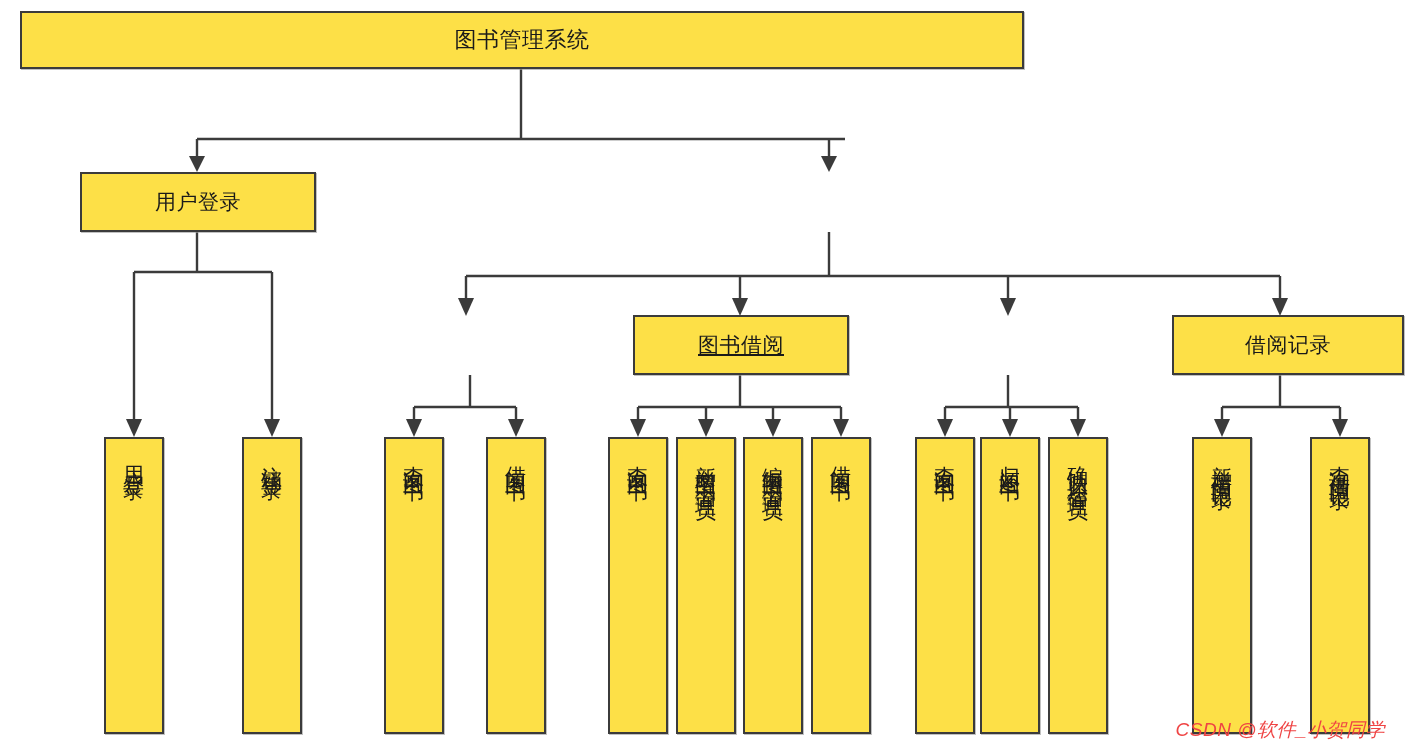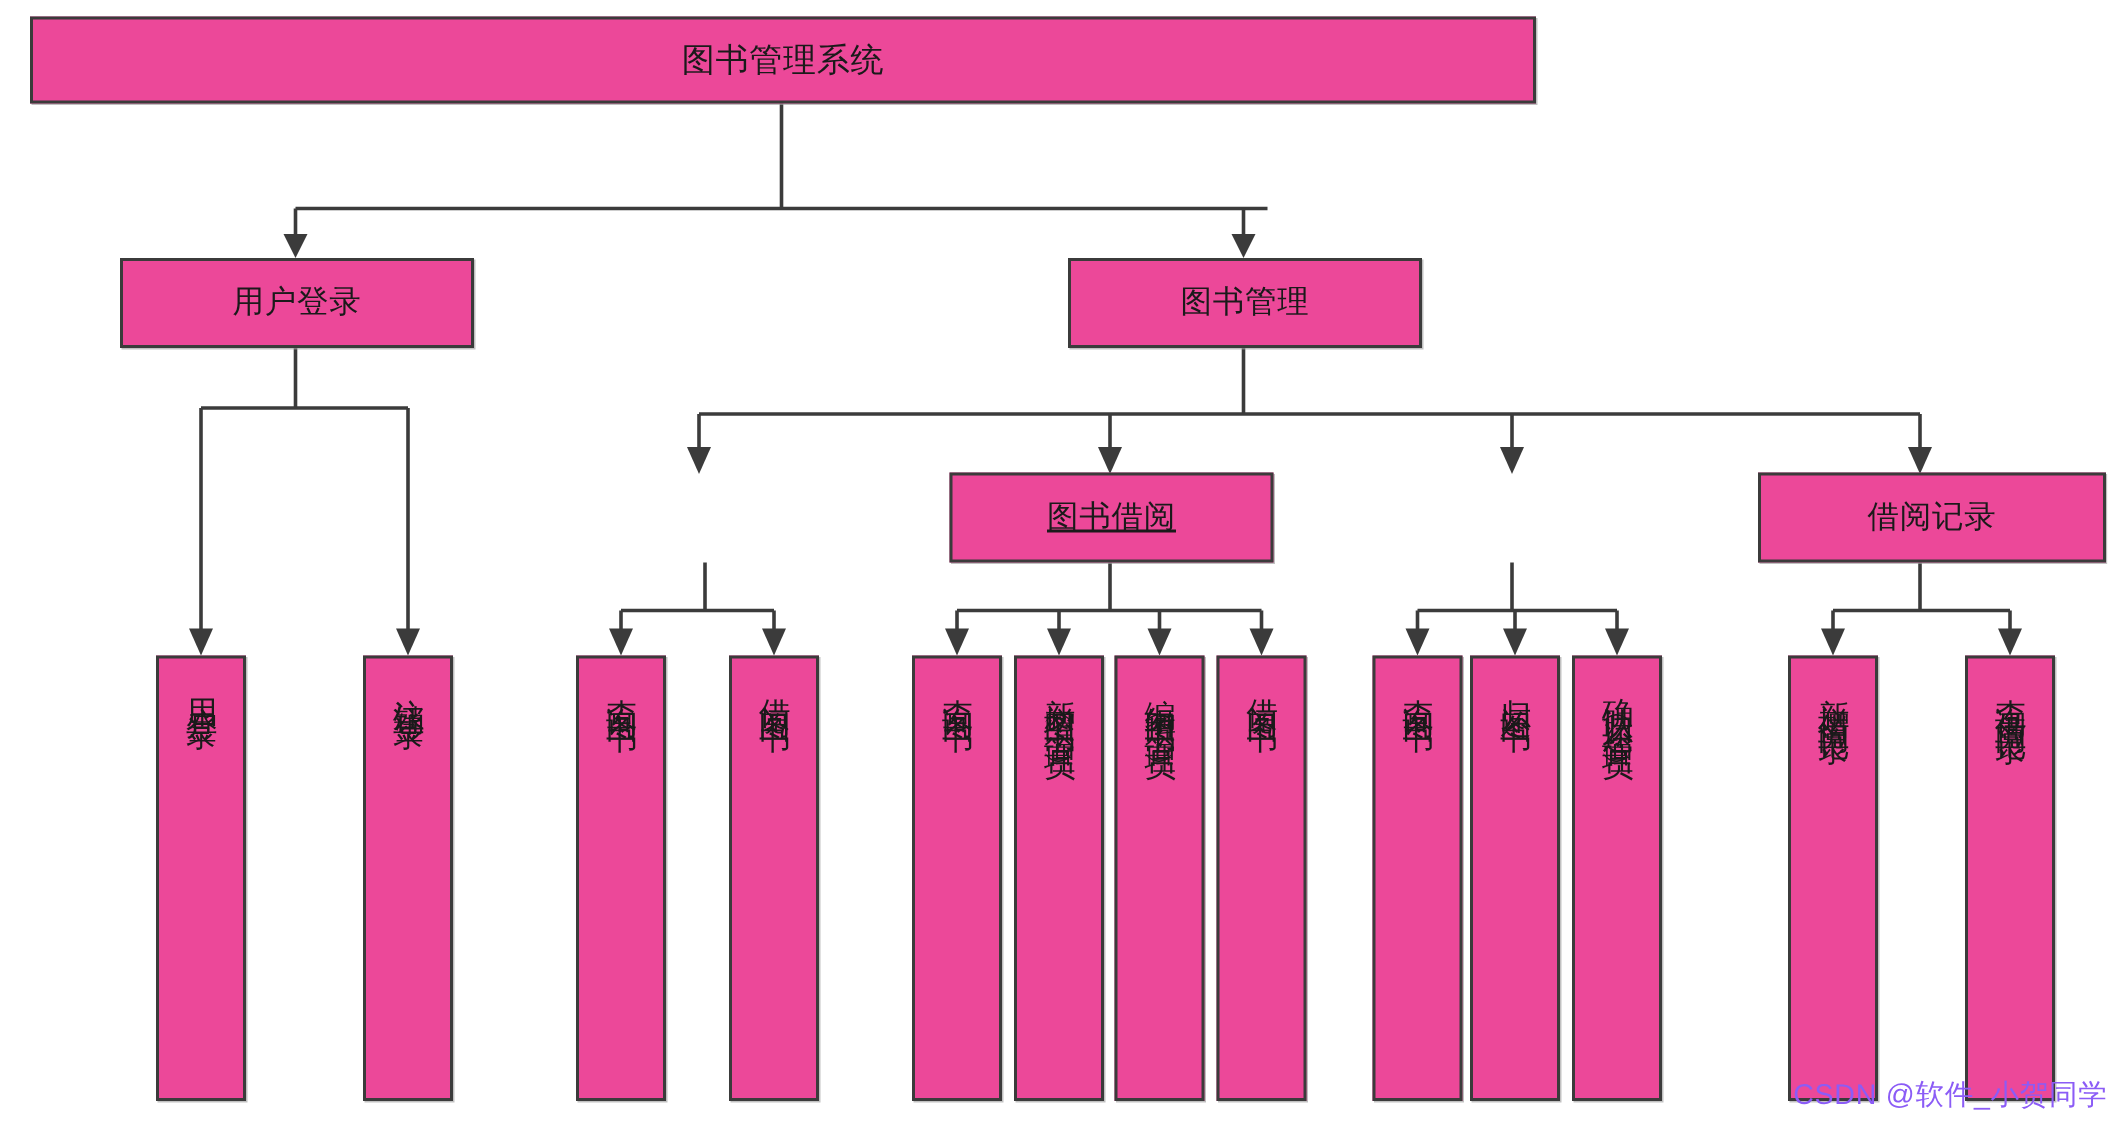--- a/index.html
+++ b/index.html
@@ -14,21 +14,21 @@
     position: relative;
     width: 1405px;
     height: 747px;
     background: #ffffff;
     overflow: hidden;
   }
   .node {
     position: absolute;
     box-sizing: border-box;
     border: 2px solid #3b3b3b;
-    background: #ec4899;
+    background: #fde047;
     color: #1a1a1a;
     display: flex;
     align-items: center;
     justify-content: center;
     text-align: center;
     box-shadow: 1px 1px 0 0 rgba(160,160,160,0.65);
   }
   .node .label {
     display: block;
     line-height: 1.25;
@@ -64,26 +64,27 @@
   .wire {
     stroke: #3b3b3b;
     stroke-width: 2.4;
     fill: none;
   }
   .arrowhead {
     fill: #3b3b3b;
   }
   .watermark {
     position: absolute;
-    right: 0;
+    right: 20px;
     bottom: 4px;
     font-size: 19px;
-    color: #8b5cf6;
+    color: #ef4444;
     white-space: nowrap;
     letter-spacing: 0.5px;
+    font-style: italic;
   }
 </style>
 </head>
 <body>
 
 <div id="canvas">
 
   <svg class="wires" viewBox="0 0 1405 747">
     <defs></defs>
 
@@ -150,23 +151,20 @@
     <polygon class="arrowhead" points="1332,419 1348,419 1340,437"></polygon>
   </svg>
 
   <div class="node root h" style="left:20px; top:11px; width:1004px; height:58px;">
     <span class="label">图书管理系统</span>
   </div>
 
   <div class="node h" style="left:80px; top:172px; width:236px; height:60px;">
     <span class="label">用户登录</span>
   </div>
-  <div class="node h" style="left:712px; top:172px; width:236px; height:60px;">
-    <span class="label">图书管理</span>
-  </div>
 
   <div class="node h" style="left:633px; top:315px; width:216px; height:60px;text-decoration:underline;">
     <span class="label">图书借阅</span>
   </div>
   <div class="node h" style="left:1172px; top:315px; width:232px; height:60px;">
     <span class="label">借阅记录</span>
   </div>
 
   <div class="node v" style="left:104px; top:437px; width:60px; height:297px;">
     <span class="label">用户登录</span>

